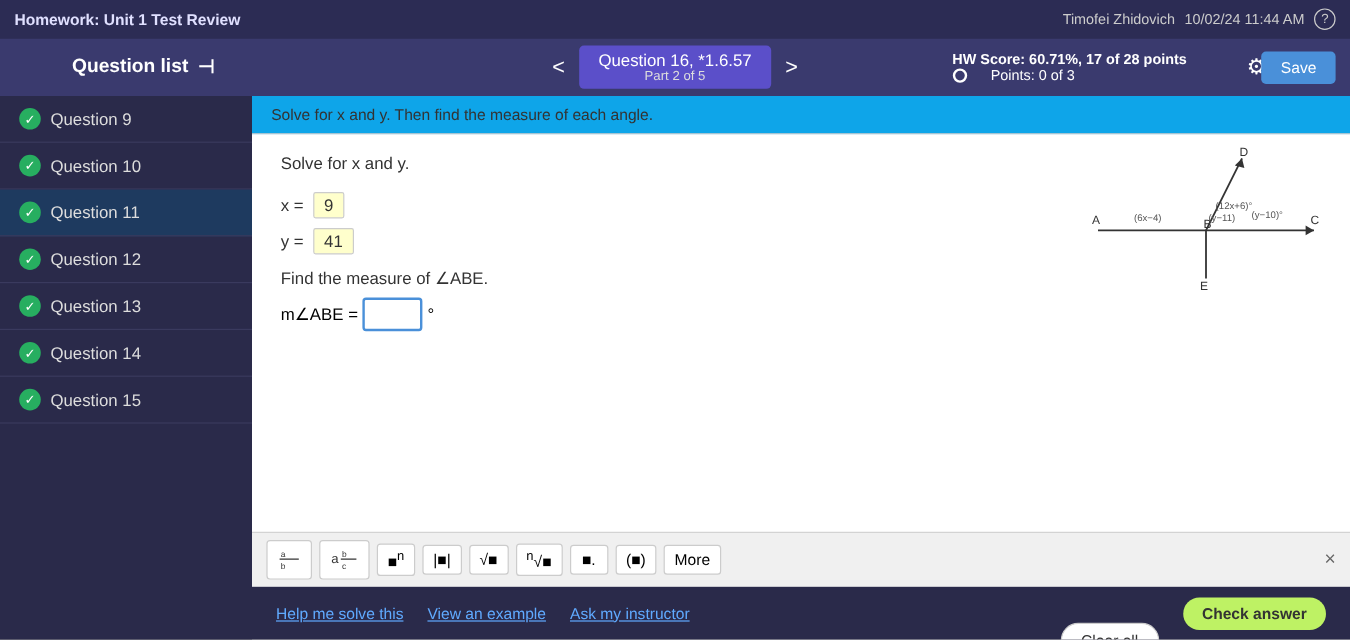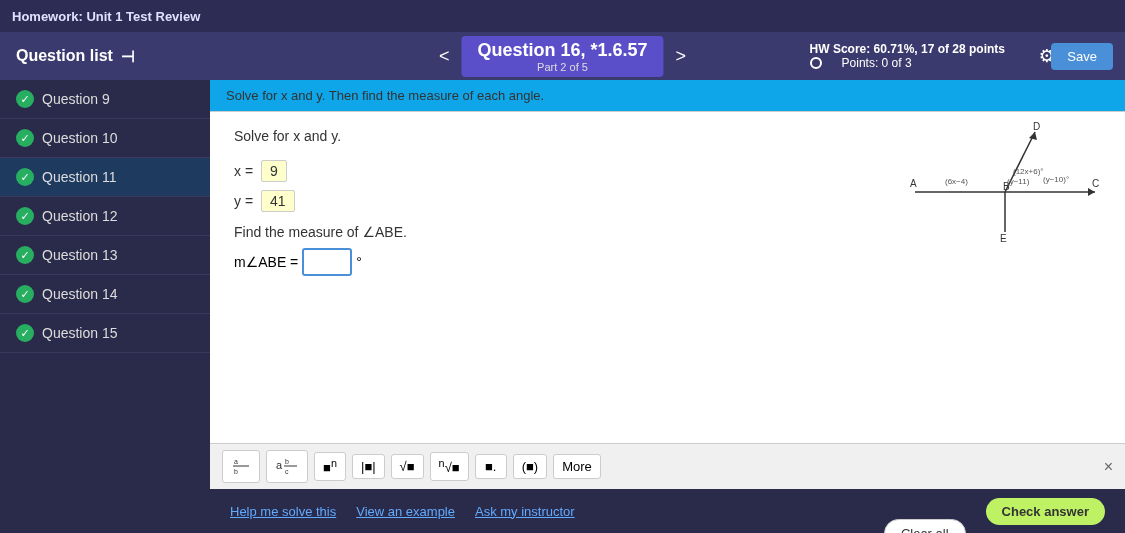--- a/index.html
+++ b/index.html
@@ -37,20 +37,21 @@
       position: relative;
     }
     .question-list-title {
       color: white;
       font-size: 16px;
       font-weight: bold;
       width: 200px;
       display: flex;
       align-items: center;
       gap: 8px;
+      margin-left: 44px;
     }
     .nav-arrow {
       color: white;
       font-size: 18px;
       cursor: pointer;
       padding: 0 4px;
     }
     .question-nav-center {
       position: absolute;
       left: 50%;
@@ -60,30 +61,30 @@
       gap: 8px;
     }
     .question-title-block {
       background: #5b4fc9;
       color: white;
       padding: 4px 16px;
       border-radius: 4px;
       text-align: center;
     }
     .question-title-block .main-title {
-      font-weight: bold;
-      font-size: 18px;
+      font-weight: normal;
+      font-size: 14px;
     }
     .question-title-block .sub-title {
       font-size: 11px;
       color: #ddd;
     }
     .hw-score-block {
       position: absolute;
-      right: 120px;
+      right: 136px;
       color: white;
       font-size: 12px;
       text-align: left;
     }
     .hw-score-block .score-line {
       font-weight: bold;
     }
     .hw-score-block .points-line {
       display: flex;
       align-items: center;
@@ -298,20 +299,25 @@
       cursor: pointer;
       color: #333;
       font-weight: bold;
     }
   </style>
 </head>
 <body>
 
 <div class="top-bar">
   <span class="top-bar-left">Homework: Unit 1 Test Review</span>
+  <div class="top-bar-right">
+    <span>Timofei Zhidovich</span>
+    <span>10/02/24 11:44 AM</span>
+    <span style="cursor:pointer; border:1px solid #ccc; border-radius:50%; width:18px; height:18px; display:inline-flex; align-items:center; justify-content:center; font-size:11px;">?</span>
+  </div>
 </div>
 
 <div class="header-row">
   <div class="question-list-title">
     <span>Question list</span>
     <span style="cursor:pointer; font-size:16px;">⊣</span>
   </div>
 
   <div class="question-nav-center">
     <span class="nav-arrow">&lt;</span>

